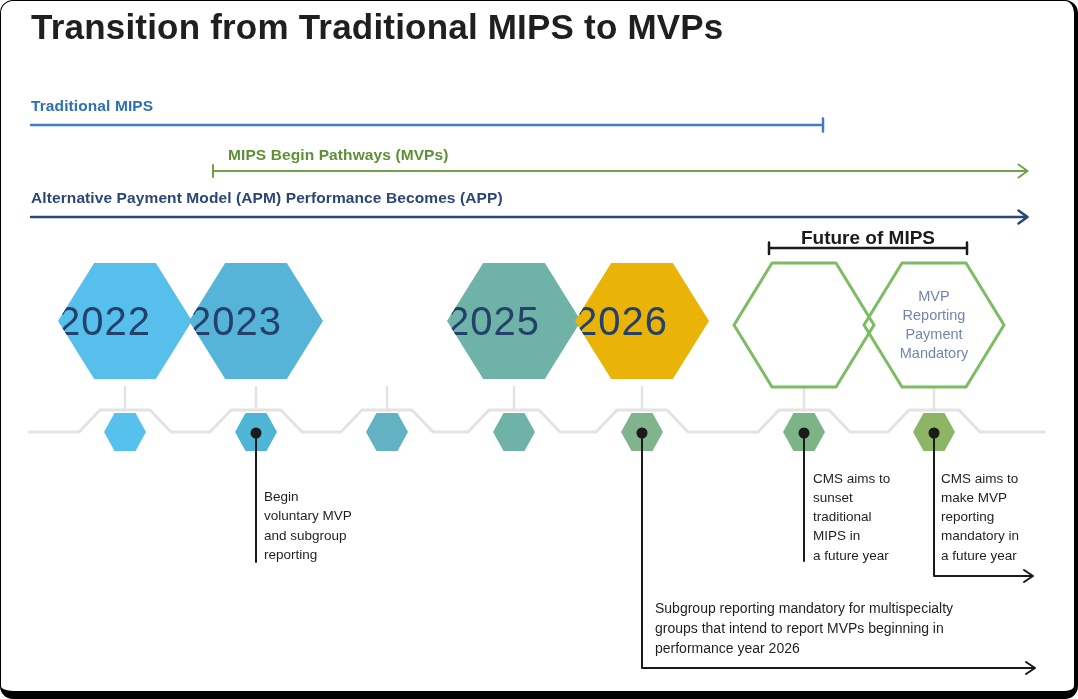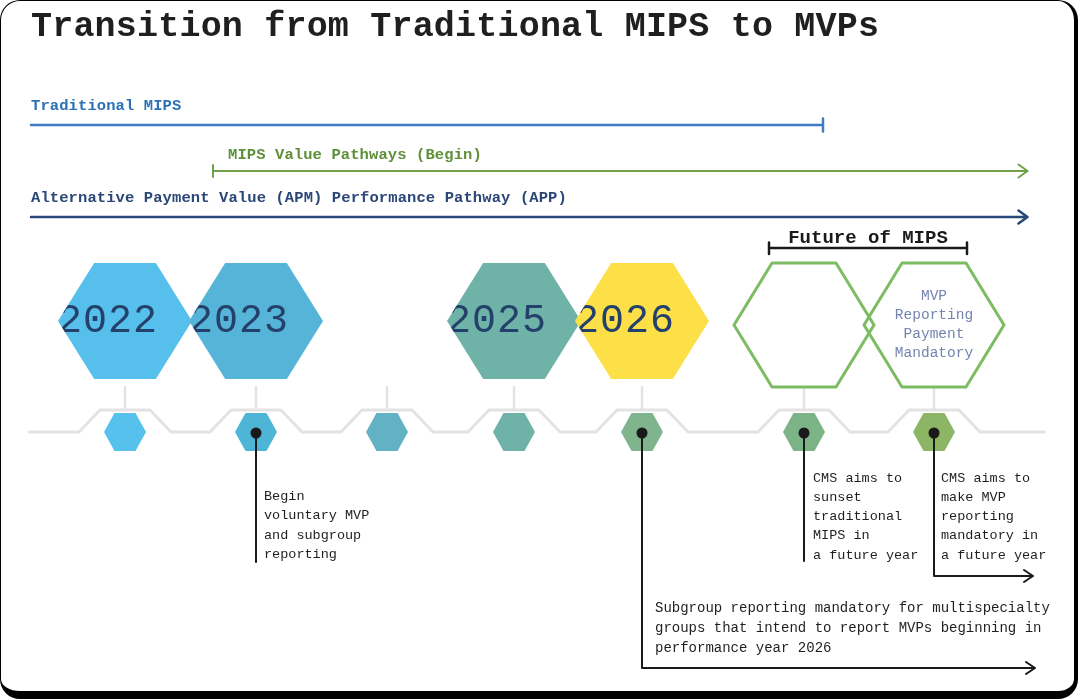--- a/index.html
+++ b/index.html
@@ -1,25 +1,25 @@
 <!DOCTYPE html>
 <html><head>
 <meta charset="utf-8">
 <style>
   html,body{margin:0;padding:0;background:#fff;}
   *{box-sizing:border-box;}
   .canvas{
     position:relative;
     width:1078px;height:699px;
     background:#fff;
-    font-family:Liberation Mono, monospace;
+    font-family:Liberation Sans, sans-serif;
     border:1px solid #000;
     border-right-width:4px;
     border-bottom-width:8px;
-    border-radius:20px;
+    border-radius:13px;
     overflow:hidden;
   }
   .title{
     position:absolute;left:30px;top:6px;margin:0;
     font-size:35px;font-weight:600;letter-spacing:.2px;color:#1f1f1f;
   }
   .linework{position:absolute;left:0;top:0;pointer-events:none;}
   .track-label{position:absolute;font-size:15.5px;font-weight:700;letter-spacing:.1px;}
   .lbl-trad{left:30px;top:96px;}
   .lbl-mvp{left:227px;top:145px;}
@@ -85,35 +85,35 @@
     <path d="M803 432 V560" fill="none" stroke-width="2" stroke-linecap="round" style="stroke: rgb(26, 26, 26);"></path>
     <path d="M933 432 V575 H1031 M1023 569 L1032 575 L1023 581" fill="none" stroke-width="2" stroke-linecap="round" stroke-linejoin="round" style="stroke: rgb(26, 26, 26);"></path>
 
     <circle cx="255" cy="432" r="5.5" style="fill: rgb(26, 26, 26);"></circle>
     <circle cx="641" cy="432" r="5.5" style="fill: rgb(26, 26, 26);"></circle>
     <circle cx="803" cy="432" r="5.5" style="fill: rgb(26, 26, 26);"></circle>
     <circle cx="933" cy="432" r="5.5" style="fill: rgb(26, 26, 26);"></circle>
   </svg>
 
   <div class="track-label lbl-trad" style="color: rgb(44, 112, 182);">Traditional MIPS</div>
-  <div class="track-label lbl-mvp" style="color: rgb(94, 144, 56);">MIPS Value Pathways (Begin)</div>
-  <div class="track-label lbl-app" style="color: rgb(43, 71, 120);">Alternative Payment Value (APM) Performance Pathway (APP)</div>
+  <div class="track-label lbl-mvp" style="color: rgb(94, 144, 56);">MIPS Begin Pathways (MVPs)</div>
+  <div class="track-label lbl-app" style="color: rgb(43, 71, 120);">Alternative Payment Model (APM) Performance Becomes (APP)</div>
 
   <div class="bracket-label">Future of MIPS</div>
 
   <div class="hex" style="left: 57px; background: rgb(86, 191, 235);">
     <span style="color: rgb(36, 65, 107);">2022</span>
   </div>
   <div class="hex" style="left: 188px; background: rgb(85, 180, 216);">
     <span style="color: rgb(36, 65, 107);">2023</span>
   </div>
   <div class="hex" style="left: 446px; background: rgb(111, 179, 168);">
     <span style="color: rgb(36, 65, 107);">2025</span>
   </div>
-  <div class="hex" style="left: 574px; background: #fde047;">
+  <div class="hex" style="left: 574px; background: #eab308;">
     <span style="color: rgb(36, 65, 107);">2026</span>
   </div>
 
   <div class="hexo-label" style="left:863px">
     <span style="color: rgb(115, 132, 174);">MVP Reporting Payment Mandatory</span>
   </div>
 
   <div class="anno anno-2023">Begin
 voluntary MVP
 and subgroup

